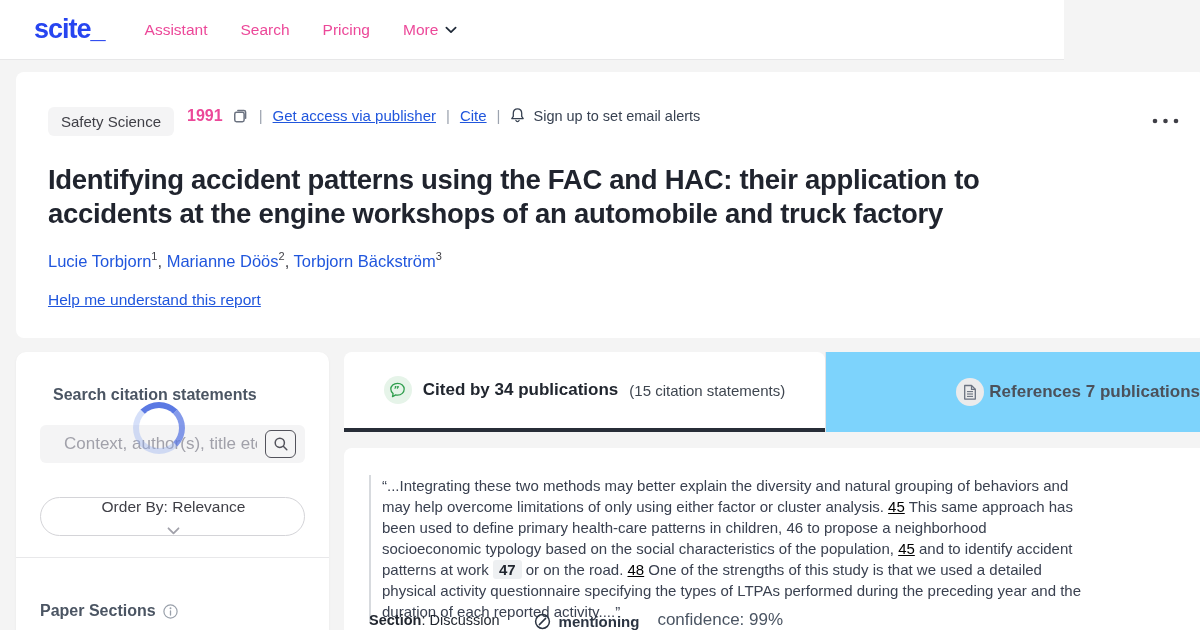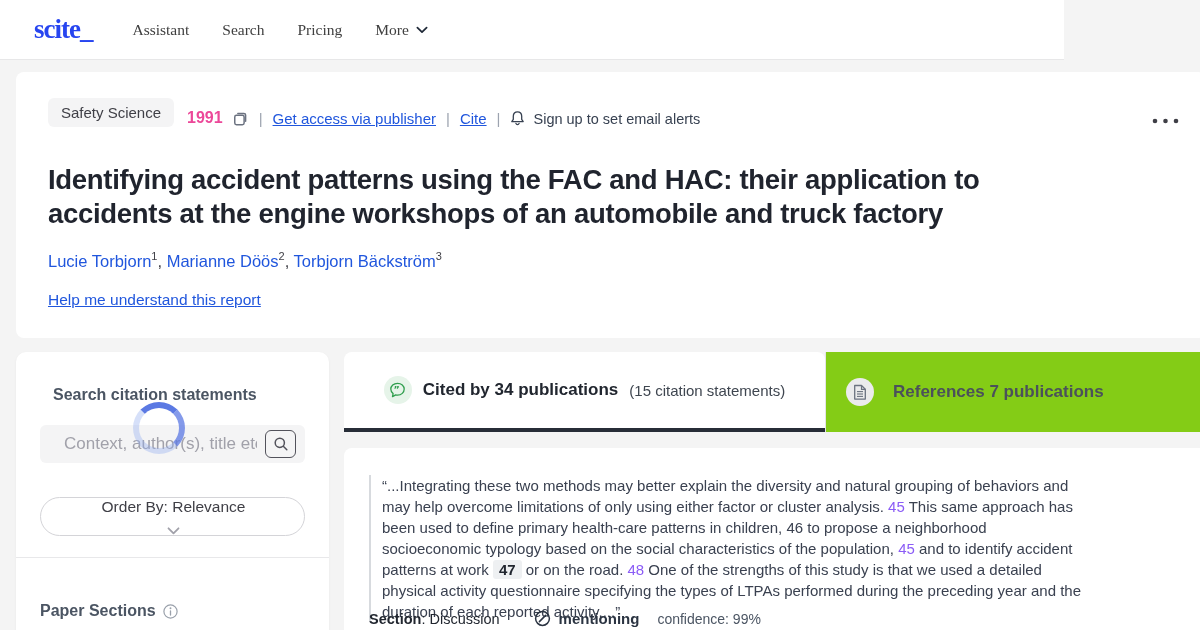--- a/index.html
+++ b/index.html
@@ -7,31 +7,31 @@
   body {
     position:relative; overflow:hidden;
     background:#f4f4f4;
     font-family:"Liberation Sans", sans-serif;
     color:#27272a;
   }
   
   .nav {
     position:absolute; left:0; top:0; width:1064px; height:60px;
     background:#fff; border-bottom:1px solid #e7e7e8;
-    display:flex; align-items:center; padding-left:34px; z-index:10;font-family:Liberation Serif, serif;
+    display:flex; align-items:center; padding-left:34px; z-index:10;
   }
   .logo { font-size:27px; font-weight:800; color:#2745f0; letter-spacing:-1px; margin-right:40px; cursor:pointer; }
   .nav-items { display:flex; align-items:center; gap:33px; }
-  .nav-item { font-size:15.5px; color:#404040; cursor:pointer; display:flex; align-items:center; gap:7px; }
+  .nav-item { font-size:15.5px; color:#ec4899; cursor:pointer; display:flex; align-items:center; gap:7px; }
   
   .hcard {
     position:absolute; left:16px; top:72px; width:1190px; height:266px;
     background:#fff; border-radius:8px;
   }
-  .meta-row { position:absolute; left:32px; top:26px; display:flex; align-items:flex-end; gap:9px; }
+  .meta-row { position:absolute; left:32px; top:35px; display:flex; align-items:flex-start; gap:9px; }
   .journal-badge { background:#f4f4f5; border-radius:6px; padding:6px 13px; font-size:15px; color:#3f3f46; cursor:pointer; }
   .year { font-weight:700; font-size:16px; color:#ec4899; margin-left:4px; }
   .doi { font-size:15.5px; color:#3f3f46; }
   .icon-btn { display:flex; align-items:center; cursor:pointer; background:none; border:none; padding:0; }
   .sep { color:#9ca3af; font-size:15px; padding:0 1px; }
   .blue-link { color:#2056dd; text-decoration:underline; font-size:15px; cursor:pointer; }
   .alerts { display:flex; align-items:center; gap:8px; font-size:14.5px; color:#374151; cursor:pointer; }
   .more-dots { position:absolute; left:1132px; top:34px; cursor:pointer; padding:4px; }
   .paper-title {
     position:absolute; left:32px; top:91px; width:1048px;
@@ -79,42 +79,42 @@
   }
   
   .tab-cited {
     position:absolute; left:344px; top:352px; width:481px; height:80px;
     background:#fff; border-radius:8px 8px 0 0; border-bottom:4px solid #272d37;
     display:flex; align-items:center; justify-content:center; gap:11px; cursor:pointer;
   }
   .tab-sep { position:absolute; left:825px; top:352px; width:1px; height:80px; background:#e4e4e7; }
   .tab-refs {
     position:absolute; left:826px; top:352px; width:374px; height:80px;
-    background:#84cc16; display:flex; align-items:center; gap:19px; padding-left:20px; cursor:pointer;
+    background:#7dd3fc; display:flex; align-items:center; gap:5px; padding-left:20px; cursor:pointer;justify-content:flex-end;
   }
   .icon-circle { width:28px; height:28px; border-radius:50%; display:flex; align-items:center; justify-content:center; flex:none; }
   .icon-circle.green { background:#e6f4e9; }
   .icon-circle.gray { background:#ebebec; }
   .tab-title { font-size:17px; font-weight:700; color:#21262f; white-space:nowrap; }
   .tab-sub { font-size:15px; color:#3f4650; white-space:nowrap; }
   .tab-refs .tab-title { color:#4b515b; }
   
   .content-card {
     position:absolute; left:344px; top:448px; width:856px; height:240px;
     background:#fff; border-radius:8px 0 0 0;
   }
   .quote-block { position:absolute; left:25px; top:27px; width:714px; border-left:2px solid #d7dade; padding-left:11px; }
   .quote { font-size:15px; line-height:21px; color:#3a4150; }
-  .ref-link { color:#8b5cf6; cursor:pointer; }
+  .ref-link { color:#000000; text-decoration:underline; cursor:pointer; }
   .ref-highlight { font-weight:700; background:#eef0f2; padding:1px 6px; border-radius:3px; color:#21262f; }
   .section-row { position:absolute; left:25px; top:162px; display:flex; align-items:center; font-size:14.5px; color:#21262f; }
   .section-label { font-weight:700; }
   .badge-wrap { display:flex; align-items:flex-end; gap:8px; margin-left:34px; }
   .mentioning-label { font-weight:700; font-size:15px; color:#2b3442; }
-  .confidence { font-size:14px; color:#4b5563; margin-left:10px; }
+  .confidence { font-size:17px; color:#4b5563; margin-left:10px; }
 </style>
 </head>
 <body>
 
 <div class="nav">
   <div class="logo">scite_</div>
   <div class="nav-items">
     <div class="nav-item">
         <span>Assistant</span>
       </div>

